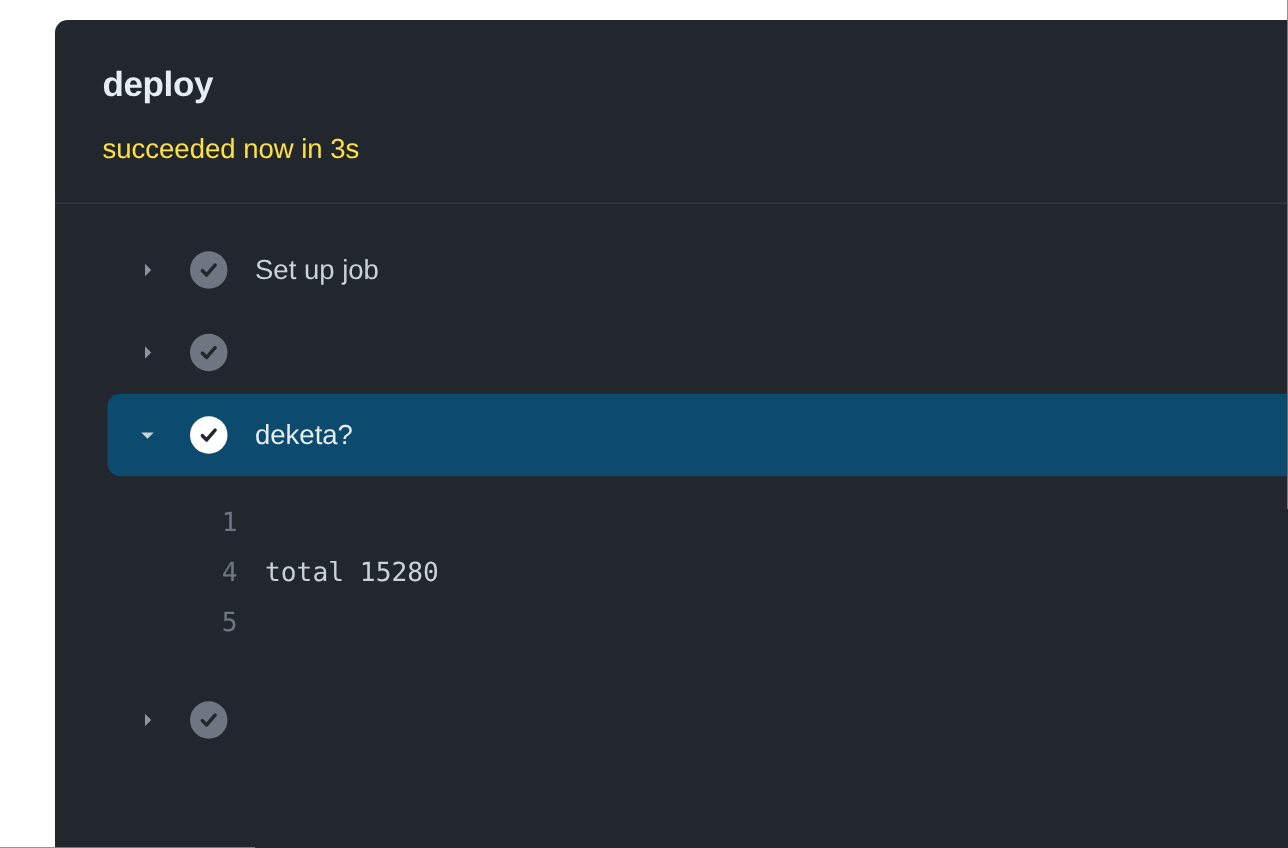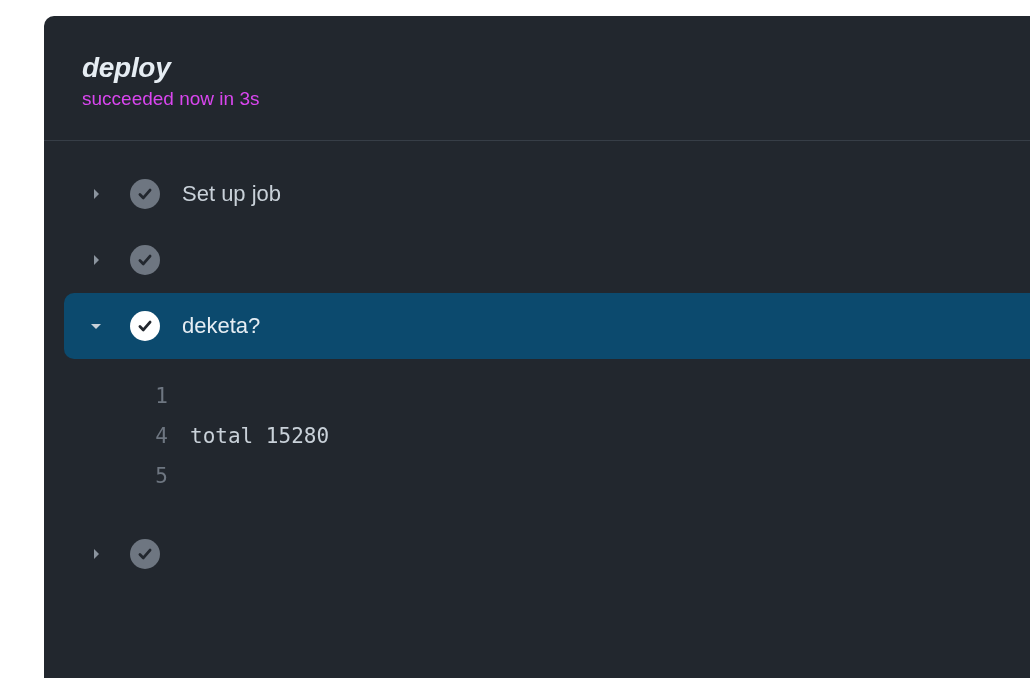--- a/index.html
+++ b/index.html
@@ -24,30 +24,30 @@
     }
     .header {
       padding: 36px 0 30px 38px;
       border-bottom: 1px solid #373e47;
     }
     .job-title {
       color: #e6edf3;
       font-size: 28px;
       font-weight: 700;
       letter-spacing: -0.3px;
-      margin-bottom: 4px;
-      font-style: italic;
+      margin-bottom: 22px;
     }
     .job-subtitle {
-      color: #d946ef;
-      font-size: 19px;
+      color: #fde047;
+      font-size: 22px;
       font-weight: 400;
     }
     .steps {
       padding-top: 20px;
+      padding-left: 22px;
     }
     .step-row {
       display: flex;
       align-items: center;
       padding: 18px 0 18px 0;
       margin-left: 0;
     }
     .step-row.expanded {
       background: #0c4a6e;
       border-radius: 10px 0 0 10px;

